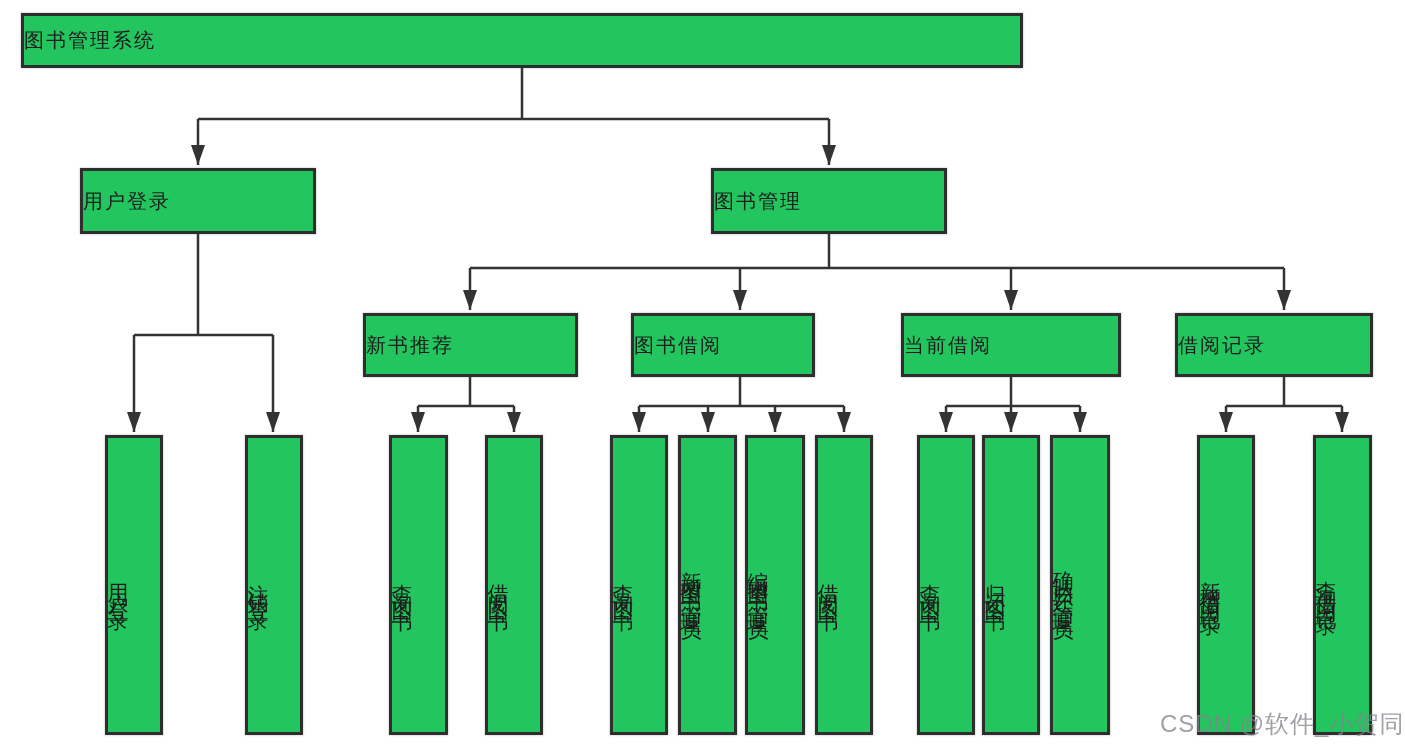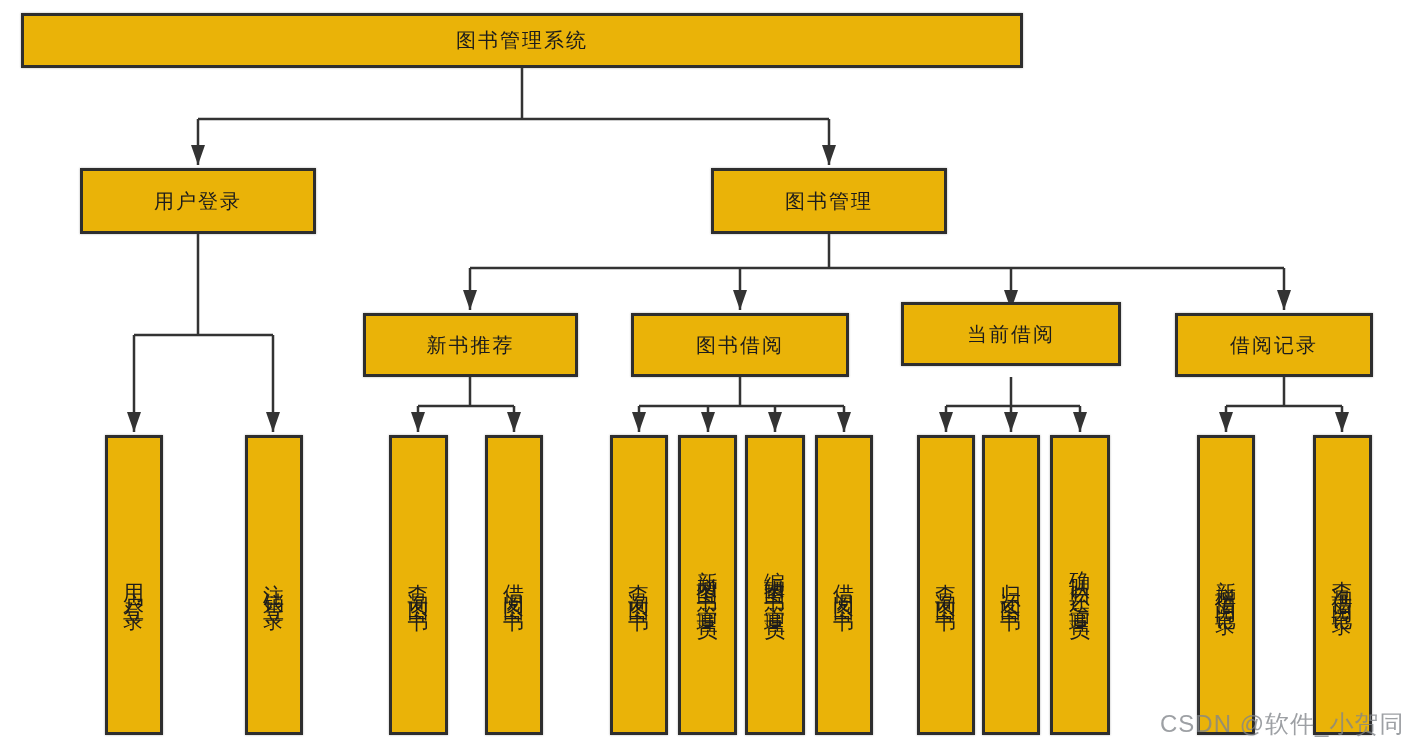--- a/index.html
+++ b/index.html
@@ -1,21 +1,21 @@
 <!DOCTYPE html>
 <html><head>
 <meta charset="utf-8">
 <style>
   html,body{margin:0;padding:0;background:#ffffff;}
   body{width:1405px;height:747px;position:relative;overflow:hidden;
        font-family:"Liberation Sans","DejaVu Sans",sans-serif;}
   .stage{position:absolute;left:0;top:0;width:1405px;height:747px;}
   svg.wires{position:absolute;left:0;top:0;z-index:1;}
-  .node{position:absolute;box-sizing:border-box;background:#eab308;
-        border:3px solid #2e2e2e;display:flex;align-items:center;justify-content:center;
+  .node{position:absolute;box-sizing:border-box;background:#22c55e;
+        border:3px solid #2e2e2e;display:flex;align-items:center;justify-content:flex-start;
         color:#1c1c1c;z-index:2;box-shadow:0 0 2px rgba(90,90,90,.45);}
   .node.h span{font-size:20px;letter-spacing:2px;white-space:nowrap;}
   .node.v span{writing-mode:vertical-rl;text-orientation:mixed;font-size:21px;
                letter-spacing:9px;line-height:1;}
   .node.v.long span{letter-spacing:7px;}
   .watermark{position:absolute;z-index:3;font-size:24px;letter-spacing:1px;
              color:rgba(130,133,138,0.78);white-space:nowrap;}
 </style>
 </head>
 <body>
@@ -72,24 +72,24 @@
   <div class="node h" style="left:80px;top:168px;width:236px;height:66px">
     <span>用户登录</span>
   </div>
   <div class="node h" style="left:711px;top:168px;width:236px;height:66px">
     <span>图书管理</span>
   </div>
 
   <div class="node h" style="left:363px;top:313px;width:215px;height:64px">
     <span>新书推荐</span>
   </div>
-  <div class="node h" style="left:631px;top:313px;width:218px;height:64px">
+  <div class="node h" style="left:631px;top:313px;width:184px;height:64px">
     <span>图书借阅</span>
   </div>
-  <div class="node h" style="left:901px;top:302px;width:220px;height:64px">
+  <div class="node h" style="left:901px;top:313px;width:220px;height:64px">
     <span>当前借阅</span>
   </div>
   <div class="node h" style="left:1175px;top:313px;width:198px;height:64px">
     <span>借阅记录</span>
   </div>
 
   <div class="node v" style="left:105px;top:435px;width:58px;height:300px">
     <span>用户登录</span>
   </div>
   <div class="node v" style="left:245px;top:435px;width:58px;height:300px">

